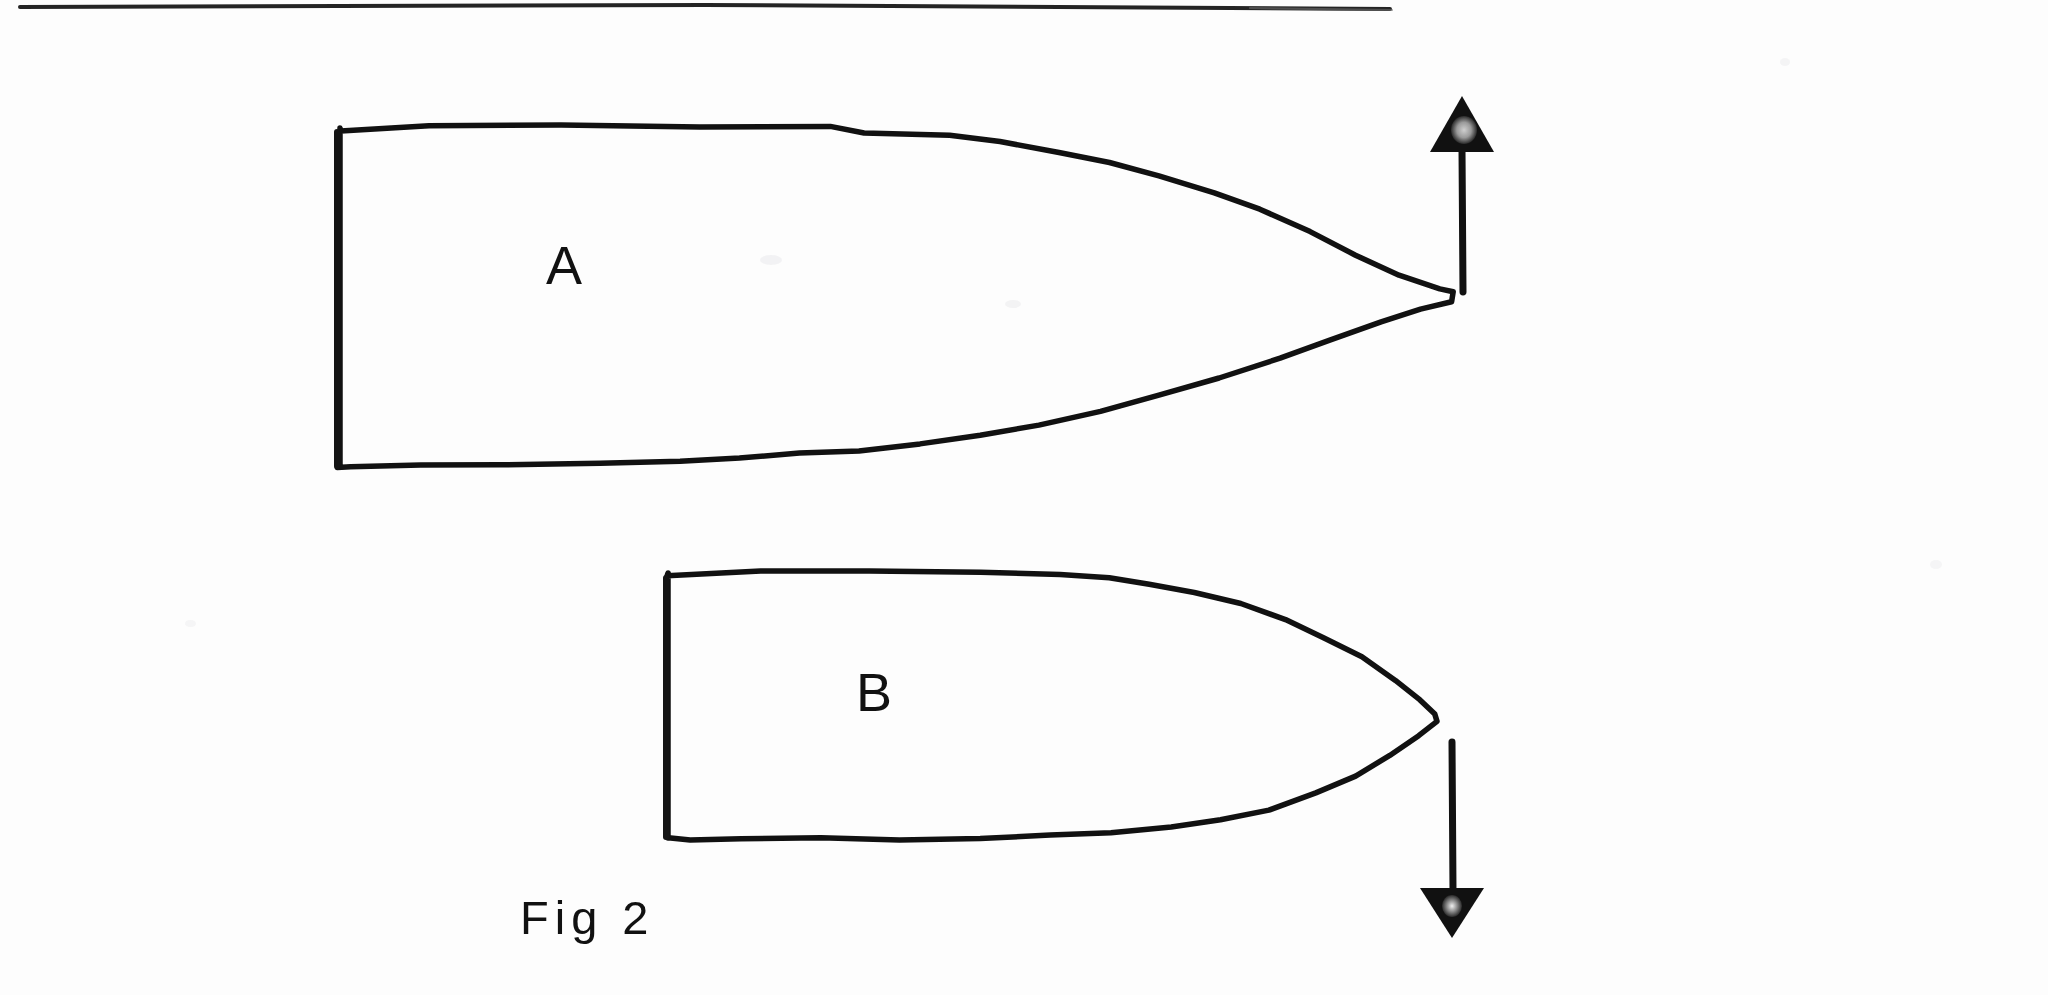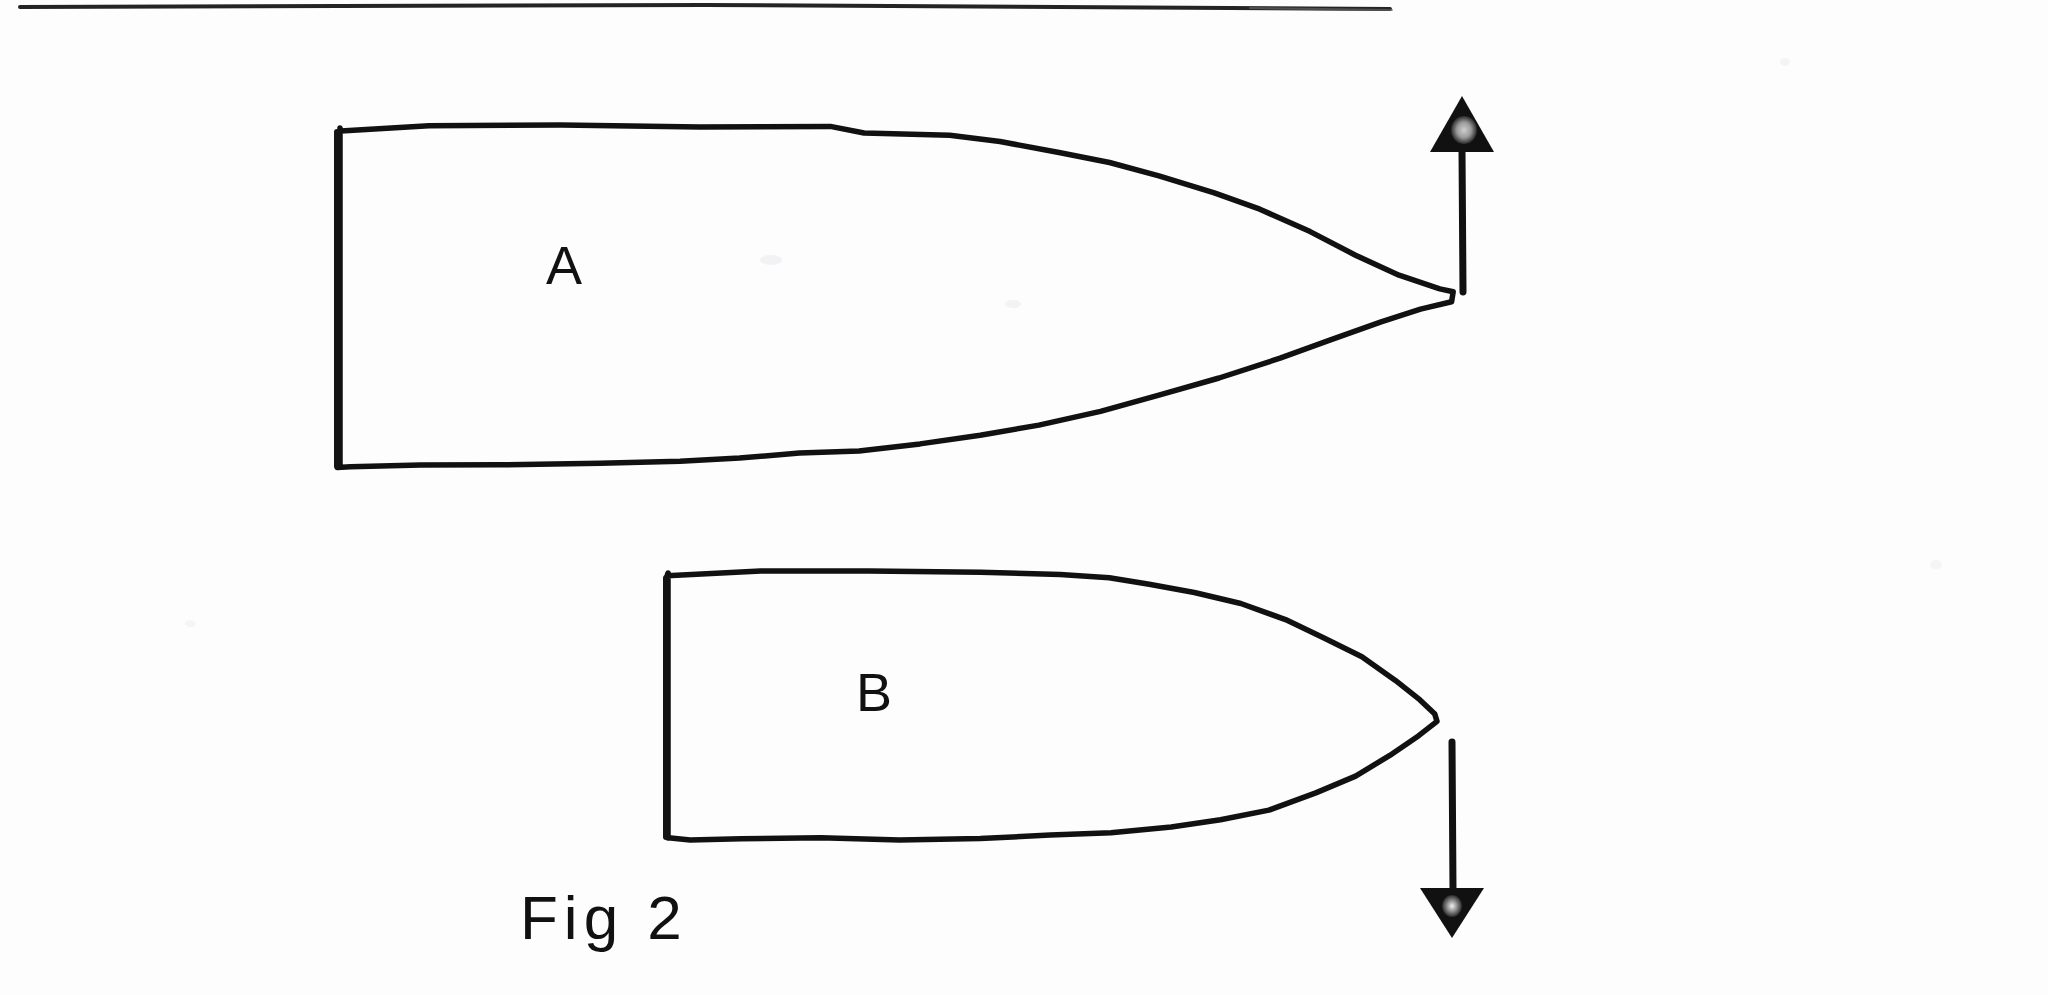--- a/index.html
+++ b/index.html
@@ -43,21 +43,21 @@
   #label-b {
     left: 838px;
     top: 665px;
     font-size: 54px;
     line-height: 54px;
   }
   #fig-caption {
     position: absolute;
     left: 520px;
     top: 890px;
-    font-size: 62px;
+    font-size: 47px;
     line-height: 56px;
     letter-spacing: 6px;
     font-family: "Liberation Sans", sans-serif;
     color: #111111;
     user-select: none;
   }
   .noise-speck {
     position: absolute;
     background: #e9e9ec;
     border-radius: 50%;

